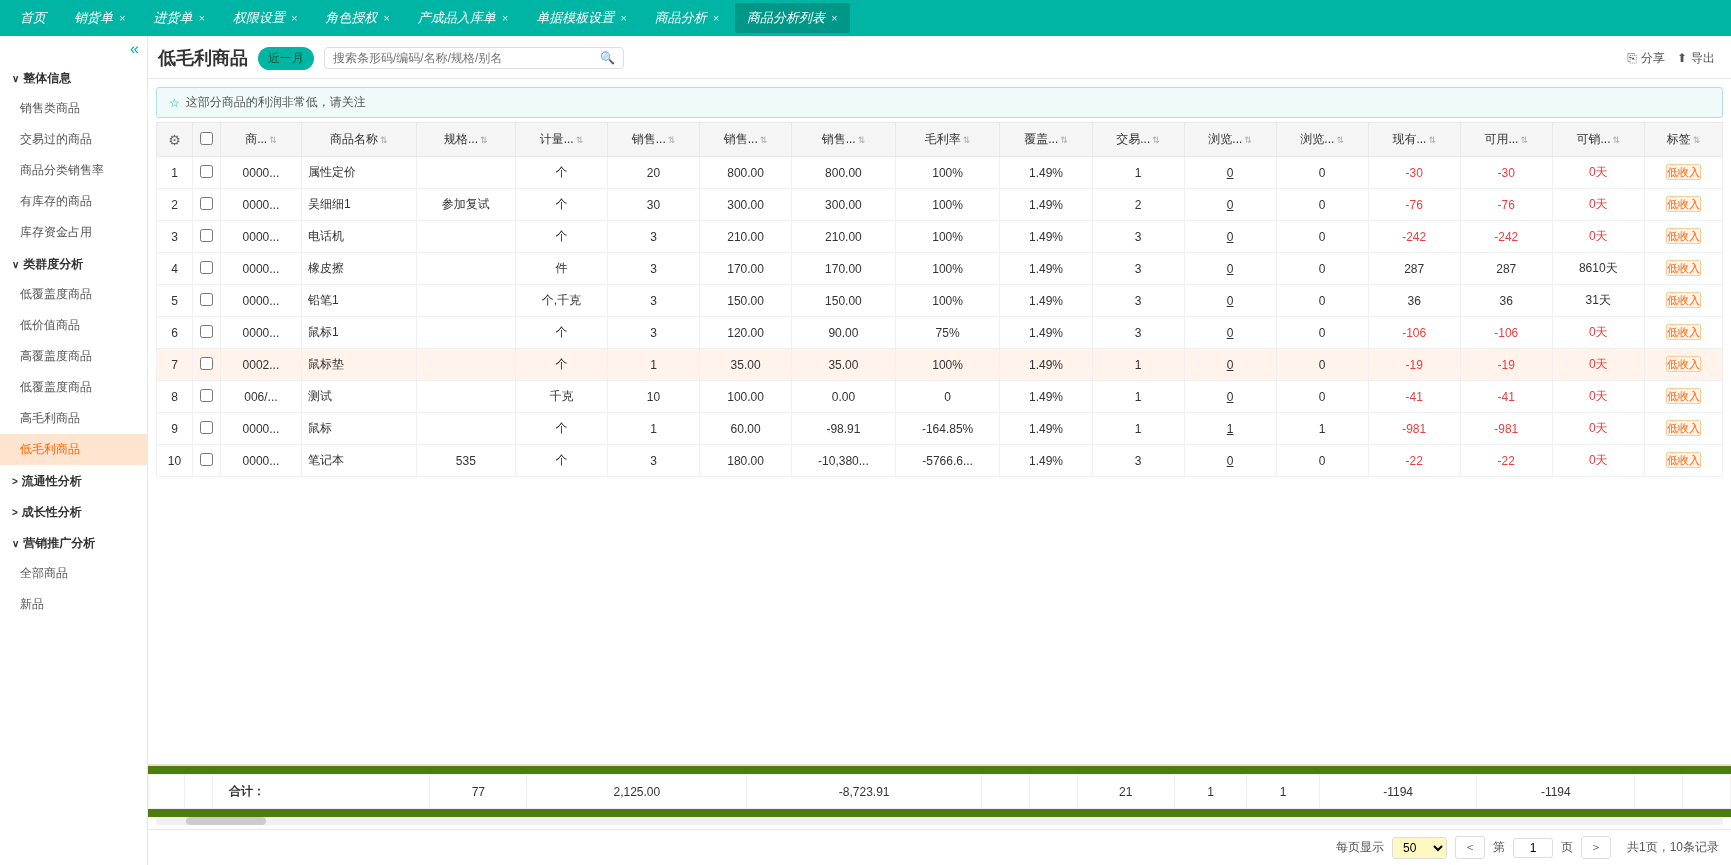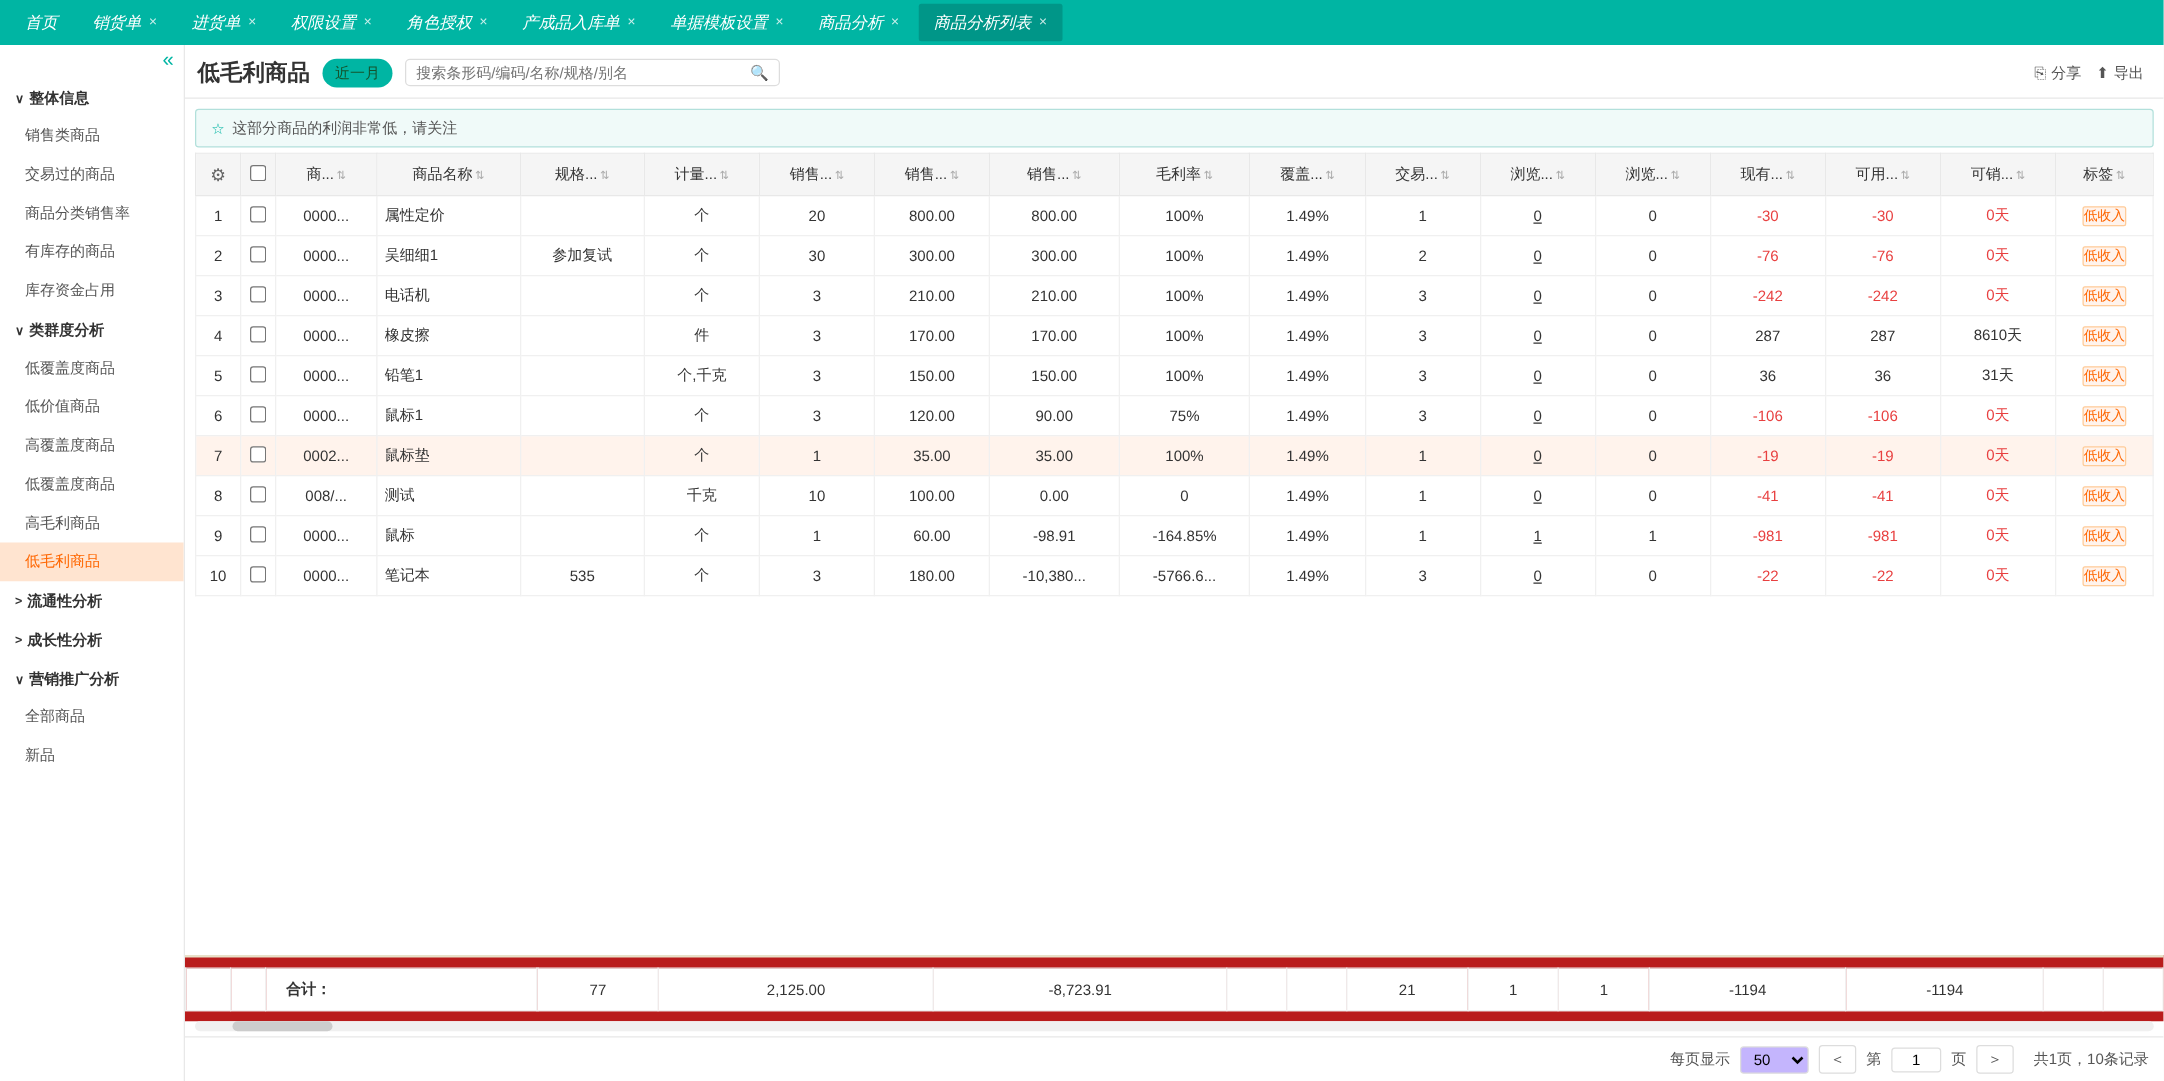--- a/index.html
+++ b/index.html
@@ -188,21 +188,21 @@
       border: 1px solid #ffcc99;
       padding: 1px 0;
       border-radius: 2px;
       font-size: 11px;
     }
 
     .underline-link { text-decoration: underline; color: #333; cursor: pointer; }
 
     
     .footer-total {
-      background: #b91c1c;
+      background: #4d7c0f;
       border-top: 2px solid #e8e0c8;
       padding: 8px 0;
       display: flex;
       align-items: center;
       gap: 0;
       flex-shrink: 0;
     }
 
     
     .pagination-bar {
@@ -213,21 +213,21 @@
       border-top: 1px solid #e8e8e8;
       background: #fff;
       gap: 8px;
       flex-shrink: 0;
     }
     .pagination-bar .per-page-label { color: #555; }
     .per-page-select {
       border: 1px solid #ddd;
       border-radius: 3px;
       padding: 2px 6px;
-      background: #c4b5fd;
+      background: #fef9c3;
       cursor: pointer;
     }
     .page-nav-btn {
       border: 1px solid #ddd;
       background: #fff;
       padding: 2px 8px;
       border-radius: 3px;
       cursor: pointer;
       color: #555;
     }
@@ -522,21 +522,21 @@
               <td><span class="underline-link">0</span></td>
               <td>0</td>
               <td style="color: rgb(232, 64, 64);">-19</td>
               <td style="color: rgb(232, 64, 64);">-19</td>
               <td style="color: rgb(232, 64, 64);">0天</td>
               <td><span class="tag-badge">低收入</span></td>
             </tr>
             <tr>
               <td>8</td>
               <td><input type="checkbox" style=""></td>
-              <td>008/...</td>
+              <td>006/...</td>
               <td class="text-left">测试</td>
               <td></td>
               <td>千克</td>
               <td>10</td>
               <td>100.00</td>
               <td>0.00</td>
               <td>0</td>
               <td>1.49%</td>
               <td>1</td>
               <td><span class="underline-link">0</span></td>

